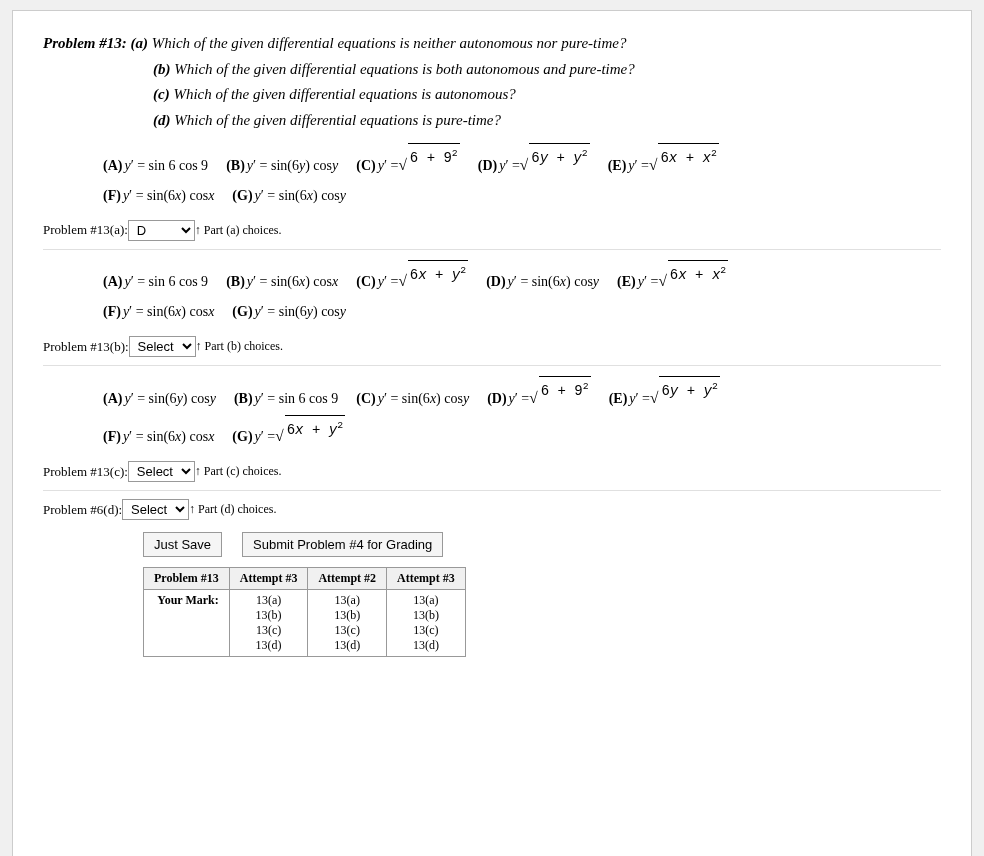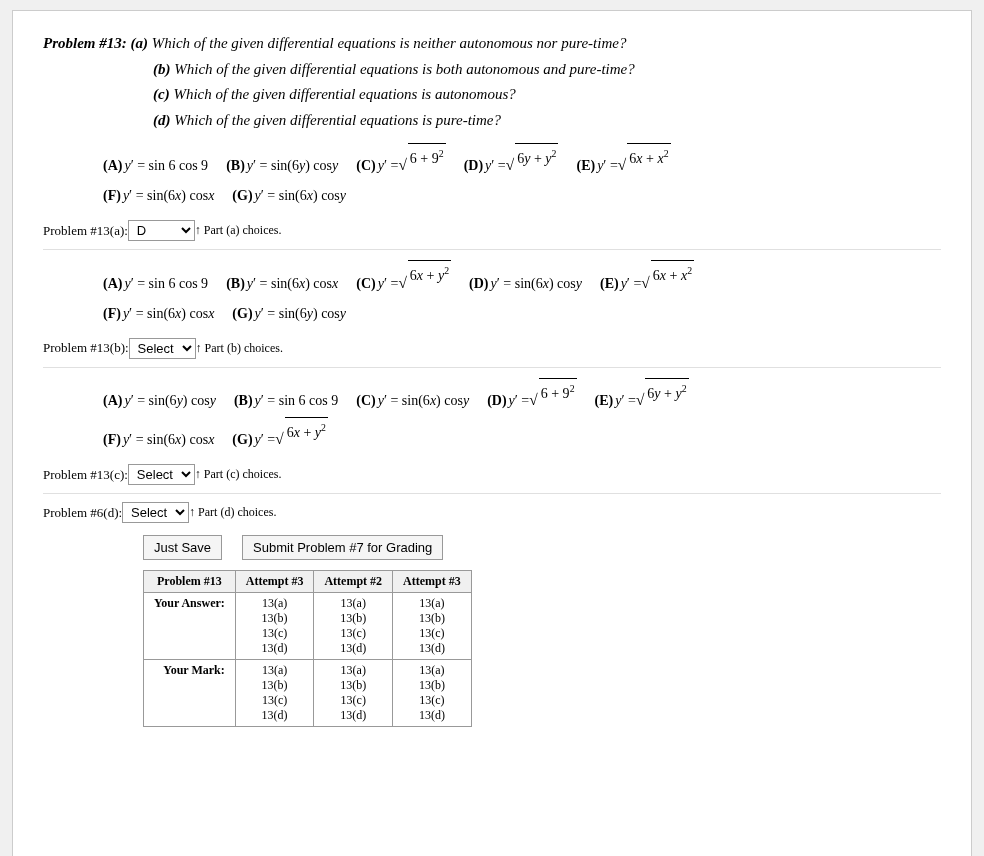--- a/index.html
+++ b/index.html
@@ -80,20 +80,21 @@
     
     .sqrt {
       display: inline-flex;
       align-items: flex-end;
       position: relative;
     }
     .sqrt-content {
       border-top: 1.5px solid #000;
       padding: 0 2px;
       margin-left: 1px;
+      font-family: Liberation Mono, monospace;
     }
     .sqrt-sign {
       font-size: 1.1em;
       line-height: 1;
     }
 
     .buttons-row {
       display: flex;
       gap: 20px;
       margin: 12px 0 10px 100px;
@@ -259,40 +260,34 @@
     <select id="select-d">
       <option>Select</option>
       <option>A</option><option>B</option><option>C</option><option>D</option>
       <option>E</option><option>F</option><option>G</option>
     </select>
     <span class="arrow-up" style="cursor:pointer; font-size:12px;">↑ Part (d) choices.</span>
   </div>
 
   <div class="buttons-row">
     <button>Just Save</button>
-    <button>Submit Problem #7 for Grading</button>
+    <button>Submit Problem #4 for Grading</button>
   </div>
 
   <table class="attempts-table">
     <thead>
       <tr>
         <th>Problem #13</th>
         <th>Attempt #3</th>
         <th>Attempt #2</th>
         <th>Attempt #3</th>
       </tr>
     </thead>
     <tbody>
       <tr>
-        <td>Your Answer:</td>
-        <td>13(a)<br>13(b)<br>13(c)<br>13(d)</td>
-        <td>13(a)<br>13(b)<br>13(c)<br>13(d)</td>
-        <td>13(a)<br>13(b)<br>13(c)<br>13(d)</td>
-      </tr>
-      <tr>
         <td>Your Mark:</td>
         <td>13(a)<br>13(b)<br>13(c)<br>13(d)</td>
         <td>13(a)<br>13(b)<br>13(c)<br>13(d)</td>
         <td>13(a)<br>13(b)<br>13(c)<br>13(d)</td>
       </tr>
     </tbody>
   </table>
 
 </div>
 

